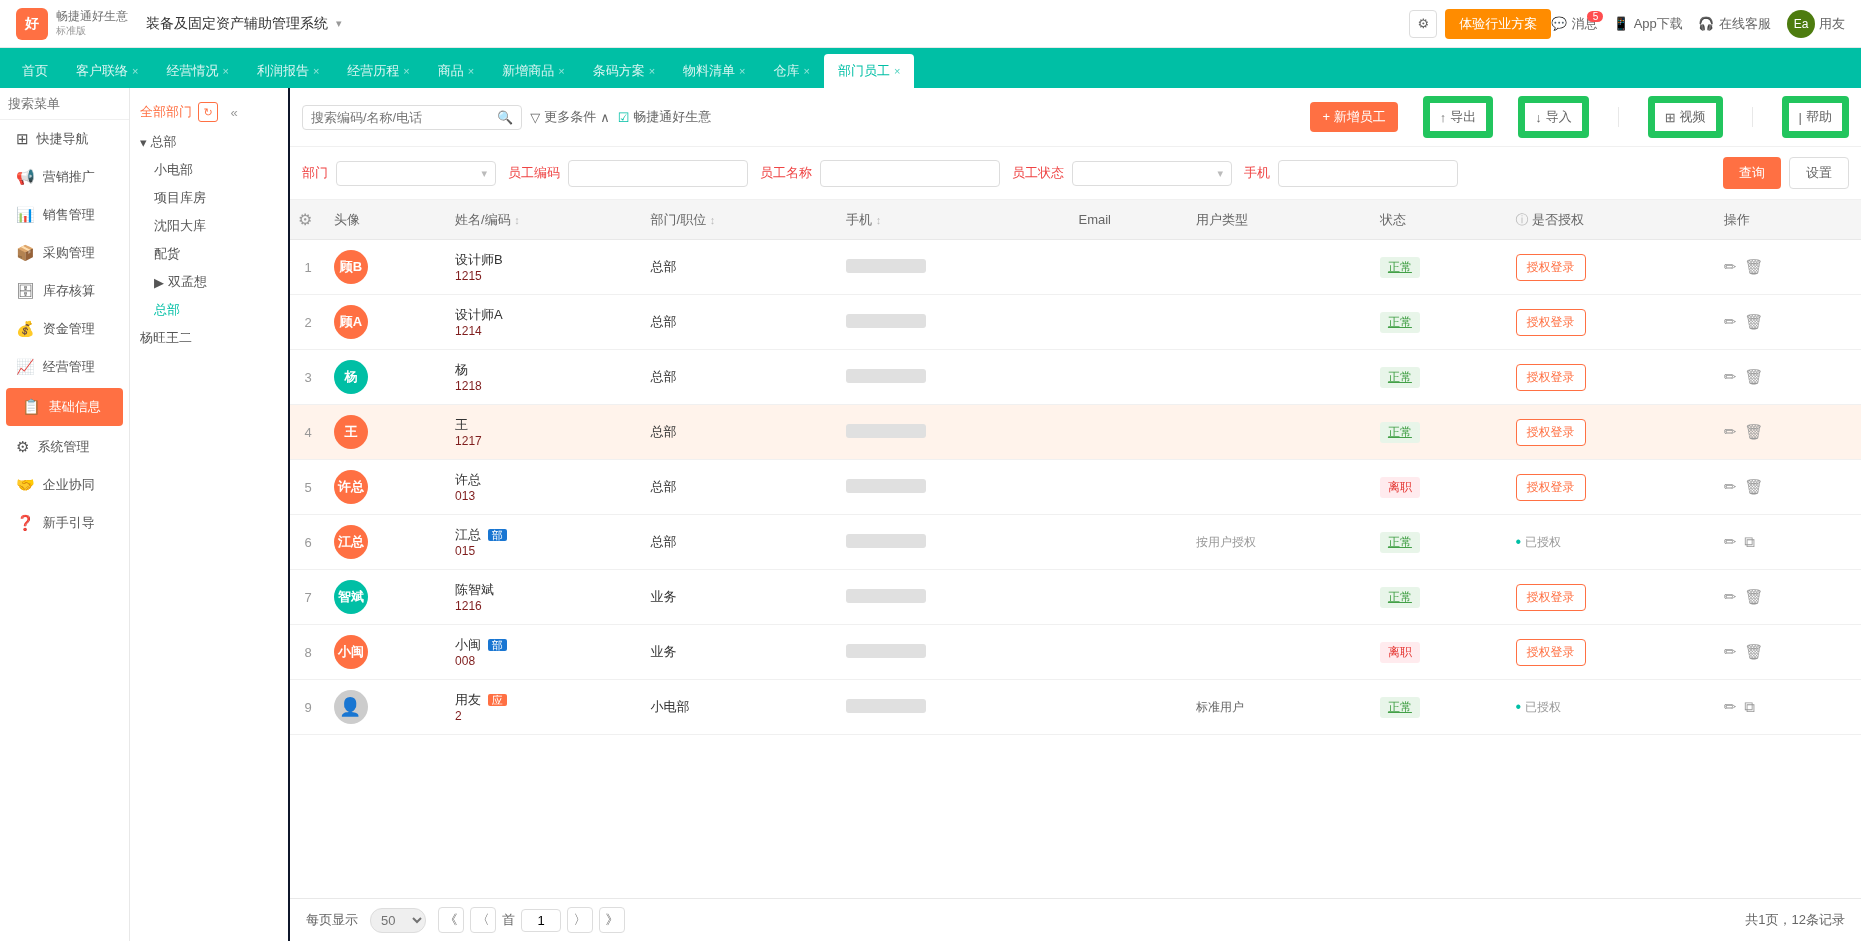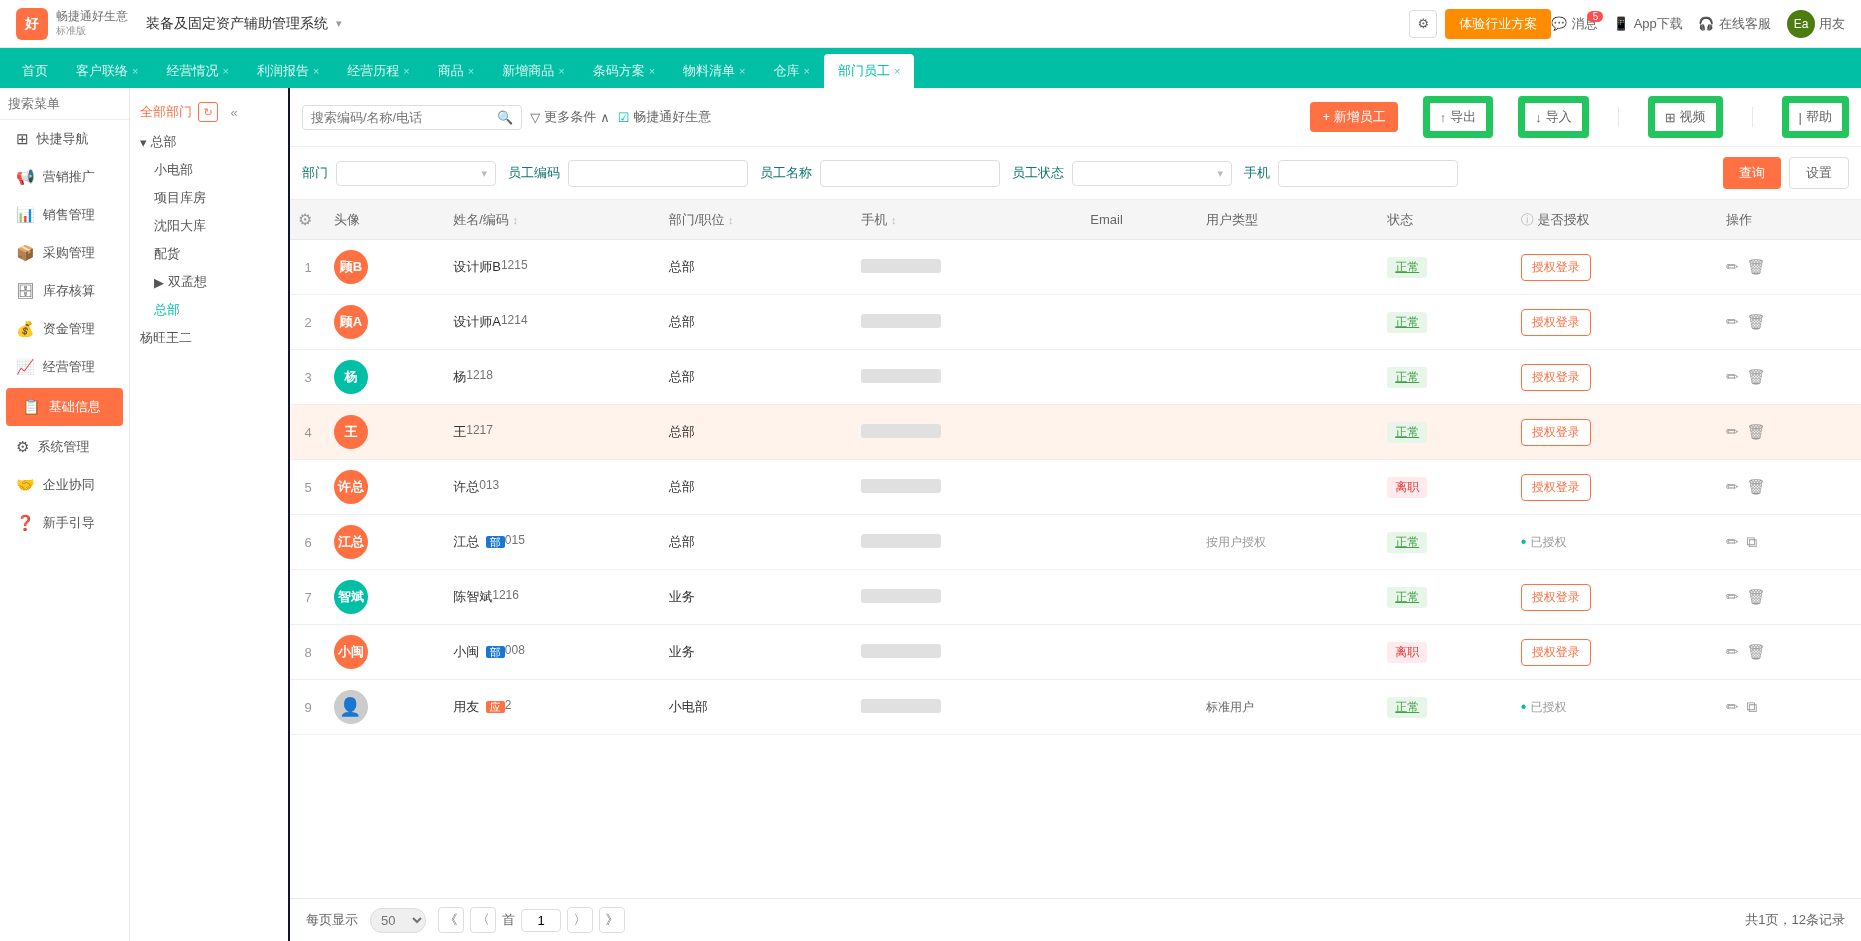--- a/index.html
+++ b/index.html
@@ -70,21 +70,21 @@
     .show-left-btn { display: flex; align-items: center; gap: 4px; color: #666; cursor: pointer; font-size: 13px; }
     .show-left-btn .checkbox-icon { color: #00bfa5; }
     .toolbar-right { margin-left: auto; display: flex; align-items: center; gap: 25px; }
     .btn-add { background: #ff7043; color: #fff; border: none; border-radius: 4px; padding: 6px 12px; cursor: pointer; font-size: 13px; display: flex; align-items: center; gap: 4px; }
     .btn-outline { border: 7px solid #22c55e; background: #fff; color: #666; border-radius: 4px; padding: 5px 10px; cursor: pointer; font-size: 13px; display: flex; align-items: center; gap: 4px; }
     .divider-v { width: 1px; height: 20px; background: #e8e8e8; margin: 0 4px; }
 
     
     .filter-row { background: #fff; padding: 10px 12px; border-bottom: 1px solid #f0f0f0; display: flex; flex-wrap: wrap; gap: 12px; align-items: center; }
     .filter-item { display: flex; align-items: center; gap: 8px; }
-    .filter-label { color: #0f766e; font-size: 13px; white-space: nowrap; }
+    .filter-label { color: #ef4444; font-size: 13px; white-space: nowrap; }
     .filter-select { display: flex; align-items: center; border: 1px solid #ddd; border-radius: 4px; padding: 5px 8px; gap: 6px; background: #fff; cursor: pointer; min-width: 160px; color: #999; font-size: 13px; }
     .filter-select .arr { color: #bbb; font-size: 11px; }
     .filter-input { border: 1px solid #ddd; border-radius: 4px; padding: 5px 8px; font-size: 13px; width: 180px; outline: none; color: #333; }
     .filter-btns { margin-left: auto; display: flex; gap: 8px; }
     .btn-query { background: #ff7043; color: #fff; border: none; border-radius: 4px; padding: 6px 16px; cursor: pointer; font-size: 13px; }
     .btn-set { background: #fff; color: #666; border: 1px solid #ddd; border-radius: 4px; padding: 6px 16px; cursor: pointer; font-size: 13px; }
 
     
     .table-wrap { flex: 1; overflow-y: auto; background: #fff; margin: 0; }
     table { width: 100%; border-collapse: collapse; font-size: 13px; }
@@ -96,23 +96,23 @@
     .avatar-circle { width: 34px; height: 34px; border-radius: 50%; display: flex; align-items: center; justify-content: center; color: #fff; font-size: 13px; font-weight: bold; flex-shrink: 0; }
     .avatar-gray { background: #ccc; }
     .status-badge { display: inline-block; padding: 2px 8px; border-radius: 3px; font-size: 12px; }
     .status-normal { background: #e8f5e9; color: #43a047; text-decoration: underline; }
     .status-left { background: #ffebee; color: #e53935; }
     .auth-btn { border: 1px solid #ff7043; color: #ff7043; background: #fff; border-radius: 4px; padding: 4px 10px; cursor: pointer; font-size: 12px; white-space: nowrap; }
     .already-auth { color: #999; font-size: 12px; display: flex; align-items: center; gap: 4px; }
     .already-auth .dot { color: #00bfa5; font-size: 16px; }
     .op-btns { display: flex; gap: 8px; align-items: center; }
     .op-btn { color: #999; cursor: pointer; font-size: 15px; }
-    .name-code { display: flex; flex-direction: row; }
+    .name-code { display: flex; flex-direction: column; }
     .emp-name { font-size: 13px; color: #333; }
-    .emp-code { font-size: 12px; color: #737373; }
+    .emp-code { font-size: 12px; color: #7f1d1d; }
     .tag-blue { background: #1976d2; color: #fff; border-radius: 2px; font-size: 11px; padding: 0 4px; margin-left: 3px; }
     .tag-orange { background: #ff7043; color: #fff; border-radius: 2px; font-size: 11px; padding: 0 4px; margin-left: 3px; }
     .phone-blur { background: #e0e0e0; border-radius: 3px; height: 14px; width: 80px; display: inline-block; }
 
     
     .table-footer { display: flex; align-items: center; padding: 8px 16px; background: #fff; border-top: 1px solid #e8e8e8; gap: 12px; }
     .per-page-label { color: #666; font-size: 13px; }
     .per-page-select { border: 1px solid #ddd; border-radius: 12px; padding: 3px 6px; font-size: 13px; color: #737373; }
     .pagination { display: flex; align-items: center; gap: 6px; }
     .page-btn { width: 26px; height: 26px; border: 1px solid #ddd; border-radius: 4px; display: flex; align-items: center; justify-content: center; cursor: pointer; color: #666; background: #fff; font-size: 13px; }

